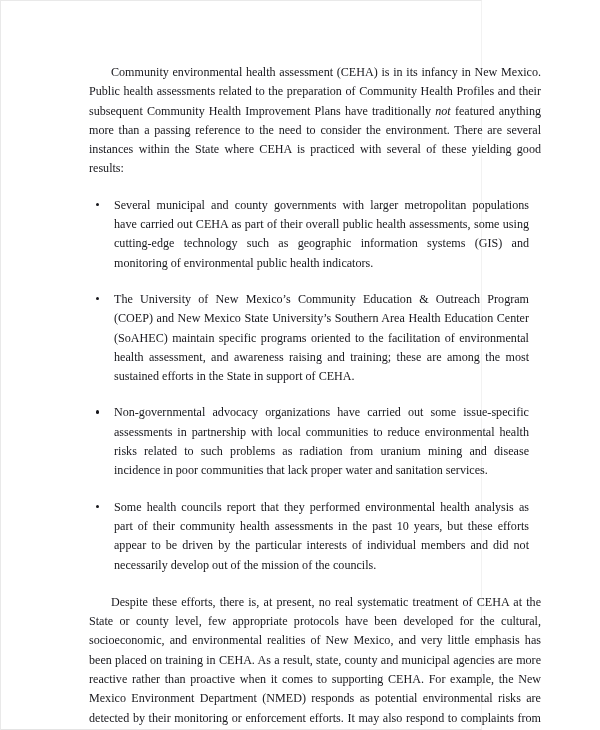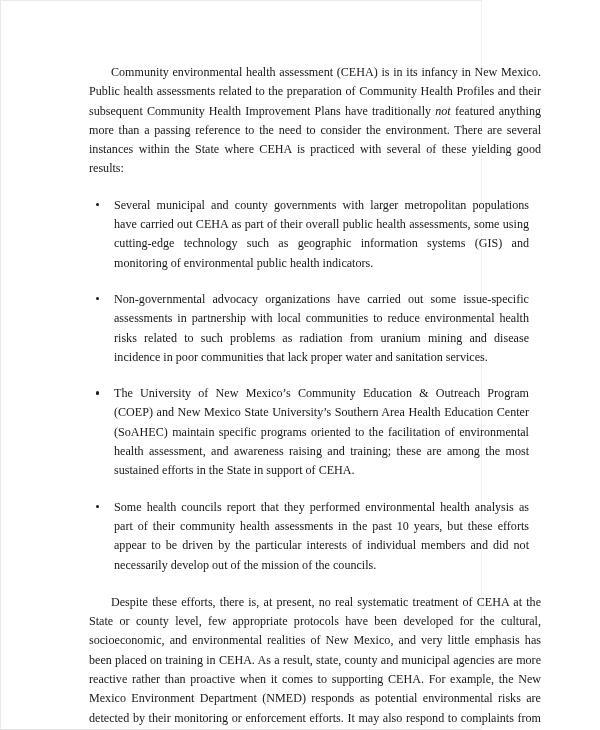--- a/index.html
+++ b/index.html
@@ -93,25 +93,25 @@
 
     <p class="para"><span>Community environmental health assessment (CEHA) is in its infancy in New Mexico.  Public health assessments related to the preparation of Community Health Profiles and their subsequent Community Health Improvement Plans have traditionally </span><span class="it">not</span><span> featured anything more than a passing reference to the need to consider the environment.  There are several instances within the State where CEHA is practiced with several of these yielding good results:</span></p>
 
     <ul class="bullets">
       <li>
         <span class="dot"></span>
         <span>Several municipal and county governments with larger metropolitan populations have carried out CEHA as part of their overall public health assessments, some using cutting-edge technology such as geographic information systems (GIS) and monitoring of environmental public health indicators.</span>
       </li>
       <li>
         <span class="dot"></span>
-        <span> Non-governmental advocacy organizations have carried out some issue-specific assessments in partnership with local communities to reduce environmental health risks related to such problems as radiation from uranium mining and disease incidence in poor communities that lack proper water and sanitation services.</span>
+        <span>The University of New Mexico’s Community Education &amp; Outreach Program (COEP) and New Mexico State University’s Southern Area Health Education Center (SoAHEC) maintain specific programs oriented to the facilitation of environmental health assessment, and awareness raising and training; these are among the most sustained efforts in the State in support of CEHA.</span>
       </li>
       <li>
         <span class="dot"></span>
-        <span>The University of New Mexico’s Community Education &amp; Outreach Program (COEP) and New Mexico State University’s Southern Area Health Education Center (SoAHEC) maintain specific programs oriented to the facilitation of environmental health assessment, and awareness raising and training; these are among the most sustained efforts in the State in support of CEHA.</span>
+        <span> Non-governmental advocacy organizations have carried out some issue-specific assessments in partnership with local communities to reduce environmental health risks related to such problems as radiation from uranium mining and disease incidence in poor communities that lack proper water and sanitation services.</span>
       </li>
       <li>
         <span class="dot"></span>
         <span>Some health councils report that they performed environmental health analysis as part of their community health assessments in the past 10 years, but these efforts appear to be driven by the particular interests of individual members and did not necessarily develop out of the mission of the councils.</span>
       </li>
     </ul>
 
     <div class="closing-block">
       <p class="para">Despite these efforts, there is, at present, no real systematic treatment of CEHA at the State or county level, few appropriate protocols have been developed for the cultural, socioeconomic, and environmental realities of New Mexico, and very little emphasis has been placed on training in CEHA.  As a result, state, county and municipal agencies are more reactive rather than proactive when it comes to supporting CEHA. For example, the New Mexico Environment Department (NMED) responds as potential environmental risks are detected by their monitoring or enforcement efforts.  It may also respond to complaints from the public.  Such responses can relate to emissions from sewage plants and septic systems, complaints associated with chemical and food processing plants, dairy odors, illegal trash dumping or burning, mine waste, or a catastrophic event, such as wild fires, chemical spills, or fish kills.</p>
     </div>

